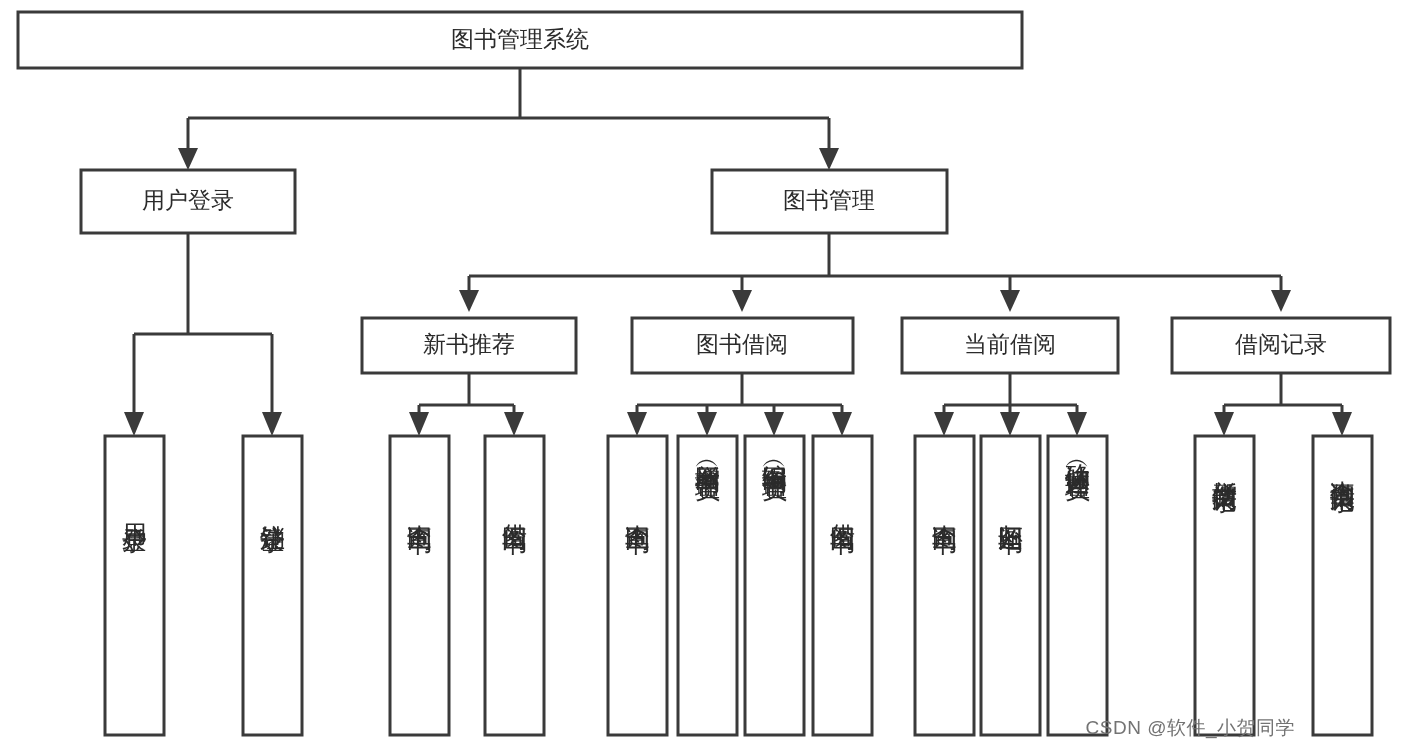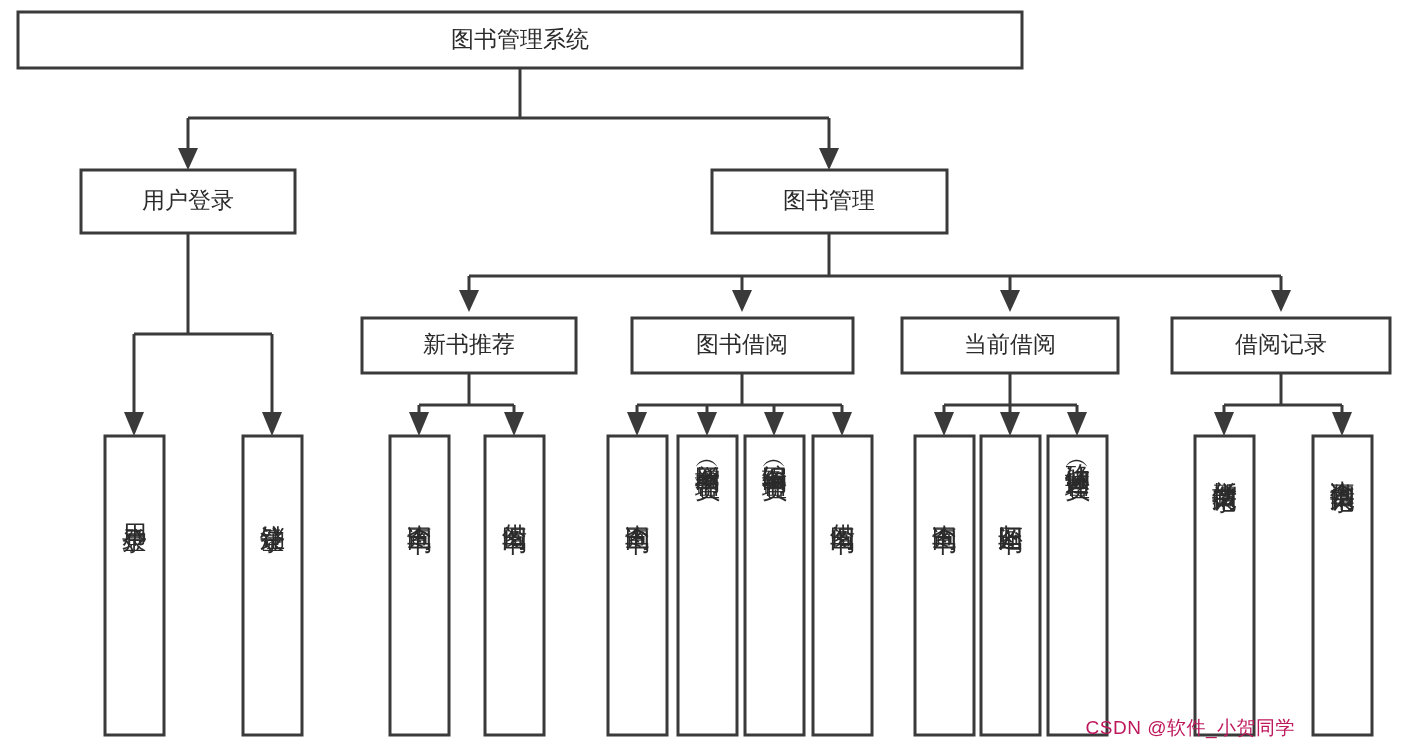--- a/index.html
+++ b/index.html
@@ -66,21 +66,21 @@
     letter-spacing: 2px;
     color: #2b2b2b;
     white-space: nowrap;
   }
   .watermark {
     position: absolute;
     right: 8px;
     bottom: 6px;
     font-family: "Liberation Sans", "DejaVu Sans", sans-serif;
     font-size: 19px;
-    color: #be185d;
+    color: #737373;
     letter-spacing: 0.5px;
     white-space: nowrap;
   }
 </style>
 </head>
 <body>
 
 <div id="diagram-root">
 
   <svg class="diagram-canvas" viewBox="0 0 1405 747">

